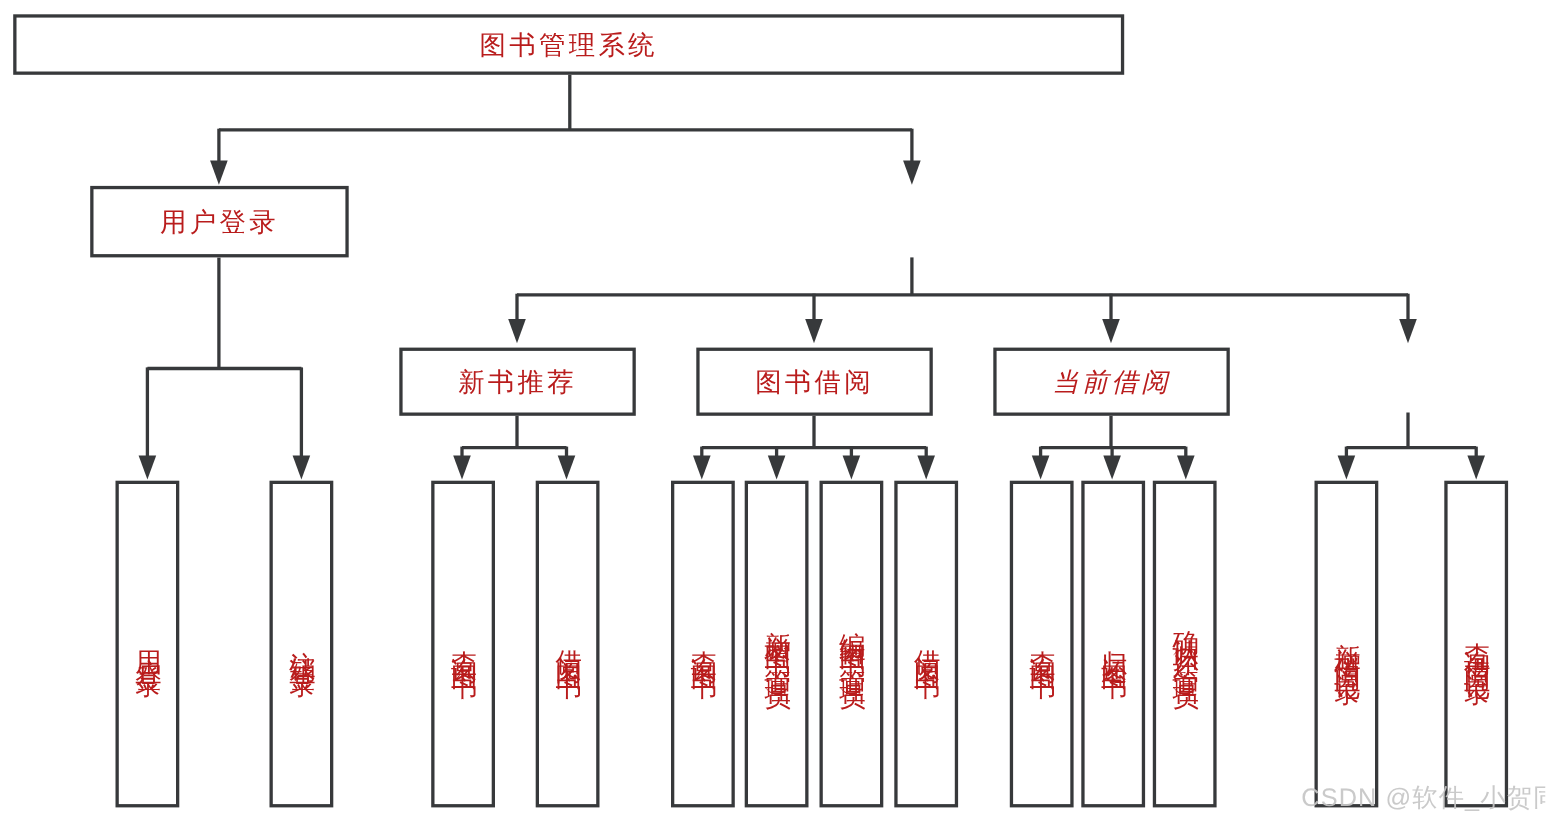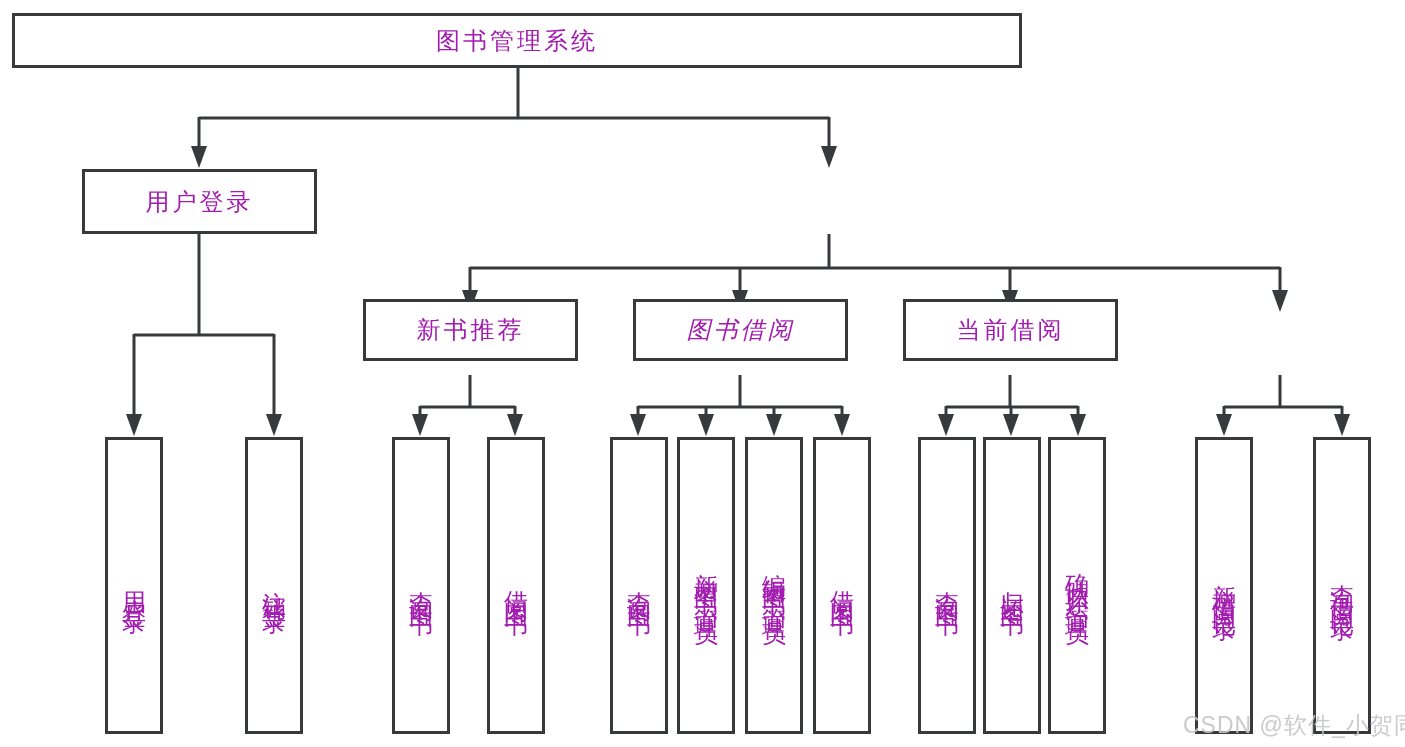--- a/index.html
+++ b/index.html
@@ -26,21 +26,21 @@
     stroke: none;
   }
   .node {
     position: absolute;
     box-sizing: border-box;
     background: #ffffff;
     border: 3px solid #37393b;
     display: flex;
     align-items: center;
     justify-content: center;
-    color: #a21caf;
+    color: #b91c1c;
     text-align: center;
   }
   .h-node {
     font-size: 24px;
     letter-spacing: 3px;
     white-space: nowrap;
   }
   .v-node {
     font-size: 24px;
   }
@@ -49,24 +49,24 @@
     text-orientation: upright;
     letter-spacing: 7px;
     line-height: 1;
   }
   
   .n-root   { left: 12px;   top: 13px;  width: 1010px; height: 55px; }
   
   .n-l2a    { left: 82px;   top: 169px; width: 235px;  height: 65px; }
   .n-l2b    { left: 712px;  top: 169px; width: 235px;  height: 65px; }
   
-  .n-l3     { top: 299px; width: 215px; height: 62px; }
+  .n-l3     { top: 316px; width: 215px; height: 62px; }
   .n-l3-0   { left: 363px; }
-  .n-l3-1   { left: 633px; font-style: italic; }
-  .n-l3-2   { left: 903px; }
+  .n-l3-1   { left: 633px; }
+  .n-l3-2   { left: 903px; font-style: italic; }
   .n-l3-3   { left: 1173px; }
   
   .leaf     { top: 437px; width: 58px; height: 297px; }
   .lf-0  { left: 105px; }
   .lf-1  { left: 245px; }
   .lf-2  { left: 392px; }
   .lf-3  { left: 487px; }
   .lf-4  { left: 610px; }
   .lf-5  { left: 677px; }
   .lf-6  { left: 745px; }

